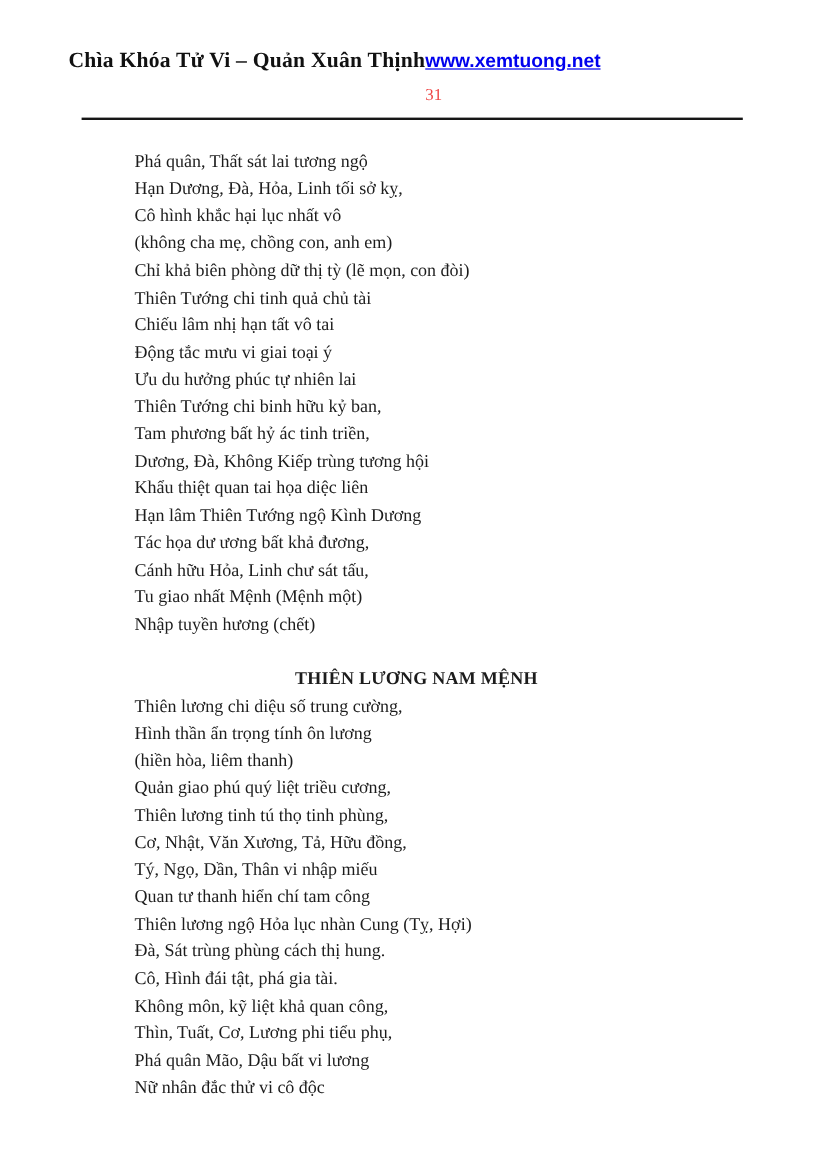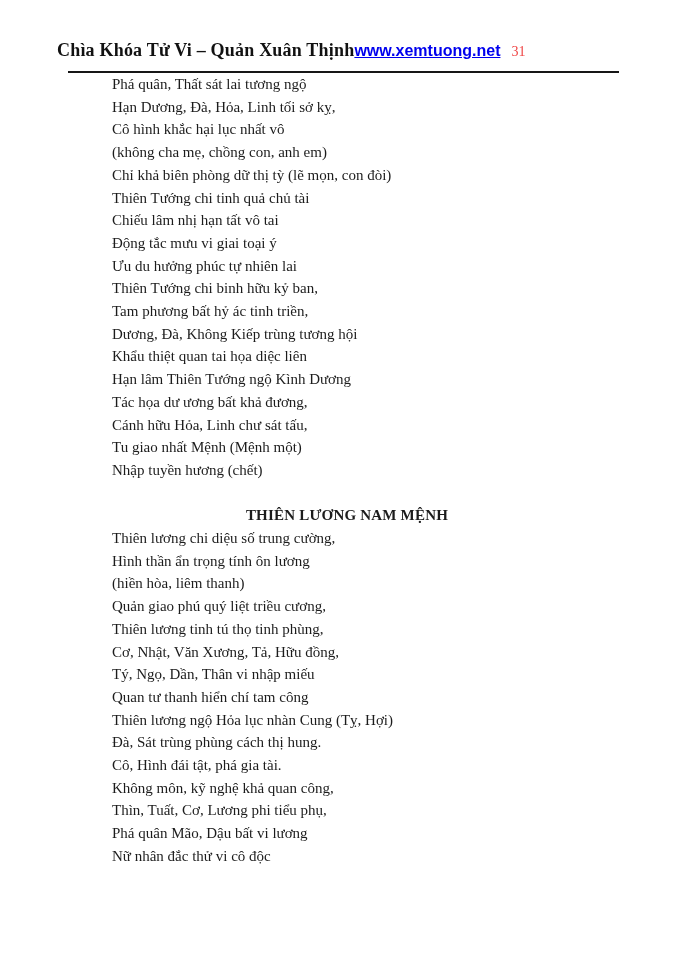--- a/index.html
+++ b/index.html
@@ -25,20 +25,21 @@
     font-size: 18px;
     line-height: 21px;
     color: #111111;
     letter-spacing: 0.2px;
     white-space: nowrap;
   }
   .header-right {
     display: flex;
     align-items: baseline;
     gap: 11px;
+    flex-direction: column;
   }
   .link {
     font-family: "Liberation Sans", sans-serif;
     font-weight: bold;
     font-size: 16px;
     color: #0000ee;
     text-decoration: underline;
     white-space: nowrap;
   }
   .pagenum {
@@ -47,21 +48,21 @@
   }
   .rule {
     margin-left: 68px;
     margin-top: 10px;
     width: 551px;
     height: 2px;
     background: #161616;
   }
   .content {
     margin-left: 112px;
-    margin-top: 0;
+    margin-top: 24px;
     width: 470px;
   }
   .poem .line {
     font-size: 15px;
     line-height: 22.7px;
     white-space: nowrap;
   }
   .section-heading {
     font-size: 15px;
     font-weight: bold;
@@ -116,20 +117,20 @@
         <div class="line">Hình thần ẩn trọng tính ôn lương</div>
         <div class="line">(hiền hòa, liêm thanh)</div>
         <div class="line">Quản giao phú quý liệt triều cương,</div>
         <div class="line">Thiên lương tinh tú thọ tinh phùng,</div>
         <div class="line">Cơ, Nhật, Văn Xương, Tả, Hữu đồng,</div>
         <div class="line">Tý, Ngọ, Dần, Thân vi nhập miếu</div>
         <div class="line">Quan tư thanh hiển chí tam công</div>
         <div class="line">Thiên lương ngộ Hỏa lục nhàn Cung (Tỵ, Hợi)</div>
         <div class="line">Đà, Sát trùng phùng cách thị hung.</div>
         <div class="line">Cô, Hình đái tật, phá gia tài.</div>
-        <div class="line">Không môn, kỹ nghệ khả quan công,</div>
+        <div class="line">Không môn, kỹ liệt khả quan công,</div>
         <div class="line">Thìn, Tuất, Cơ, Lương phi tiểu phụ,</div>
         <div class="line">Phá quân Mão, Dậu bất vi lương</div>
         <div class="line">Nữ nhân đắc thử vi cô độc</div>
       </div>
   </div>
 
 </div>
 
 </body></html>

